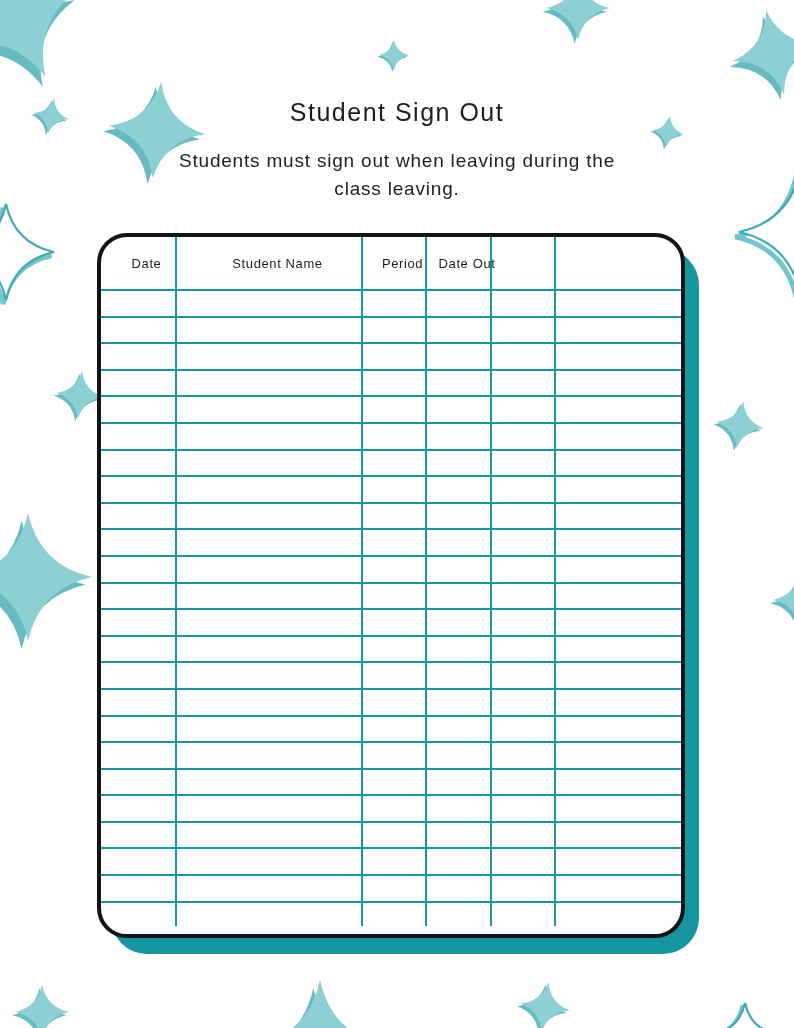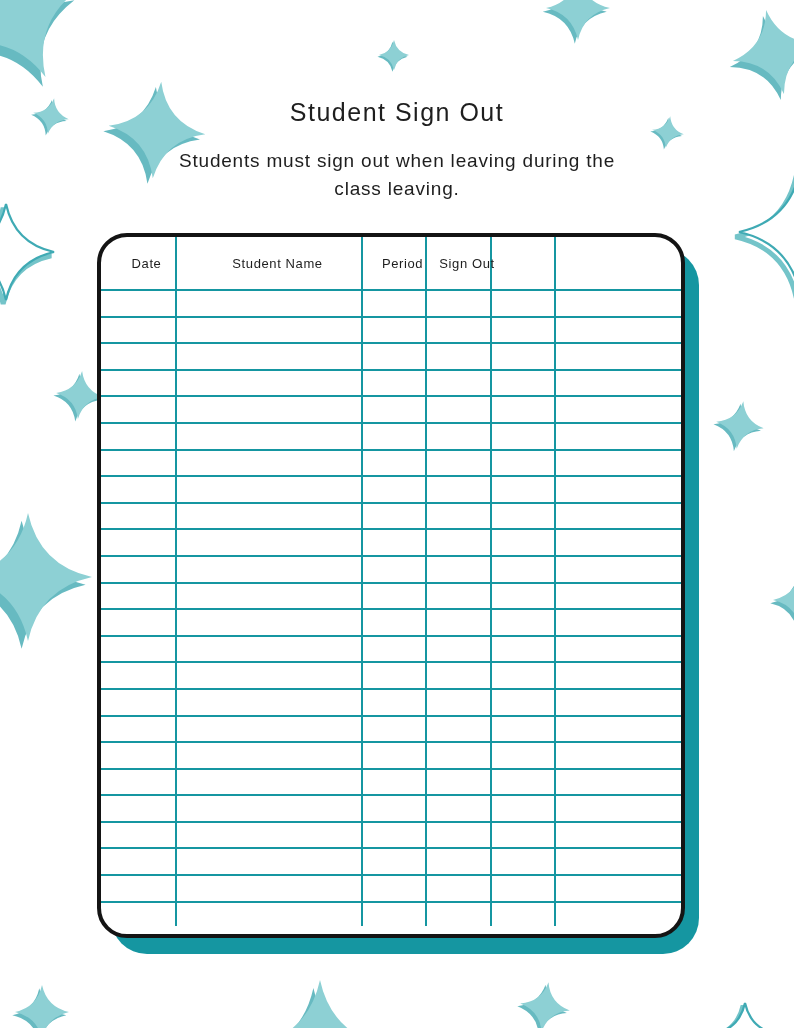--- a/index.html
+++ b/index.html
@@ -217,17 +217,17 @@
         <div class="table-row"></div>
         <div class="table-row"></div>
         <div class="table-row"></div>
         <div class="table-row"></div>
         <div class="table-row"></div>
       </div>
     <div class="header-cells" id="header-cells">
         <div class="hcell">Date</div>
         <div class="hcell">Student Name</div>
         <div class="hcell">Period</div>
-        <div class="hcell">Sign Out</div>
+        <div class="hcell">Date Out</div>
       </div>
   </div>
 
 </div>
 
 </body></html>

